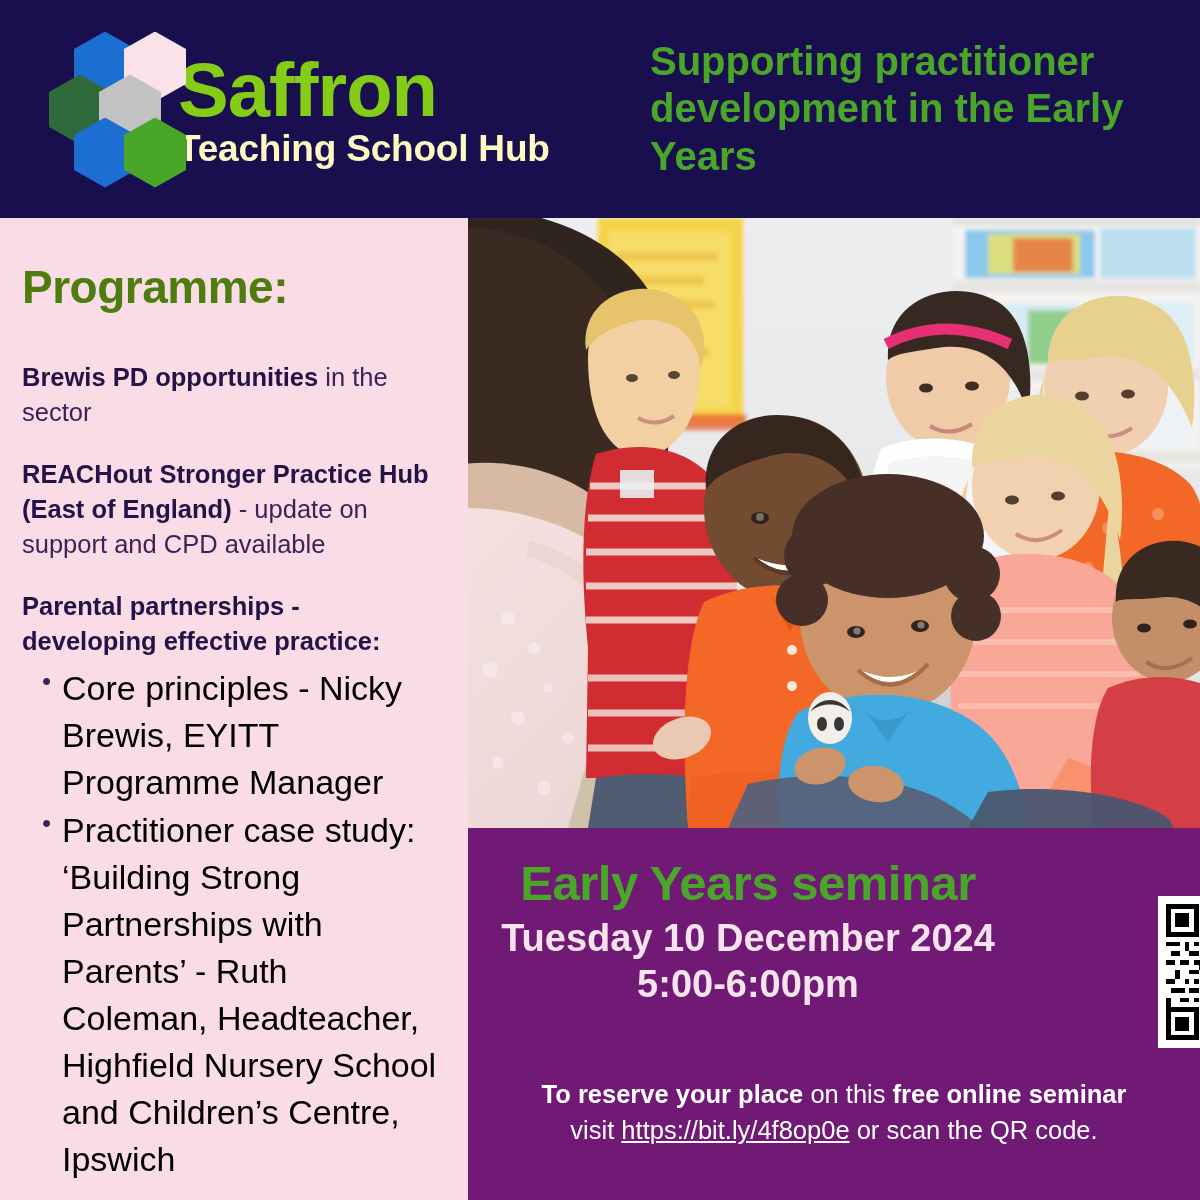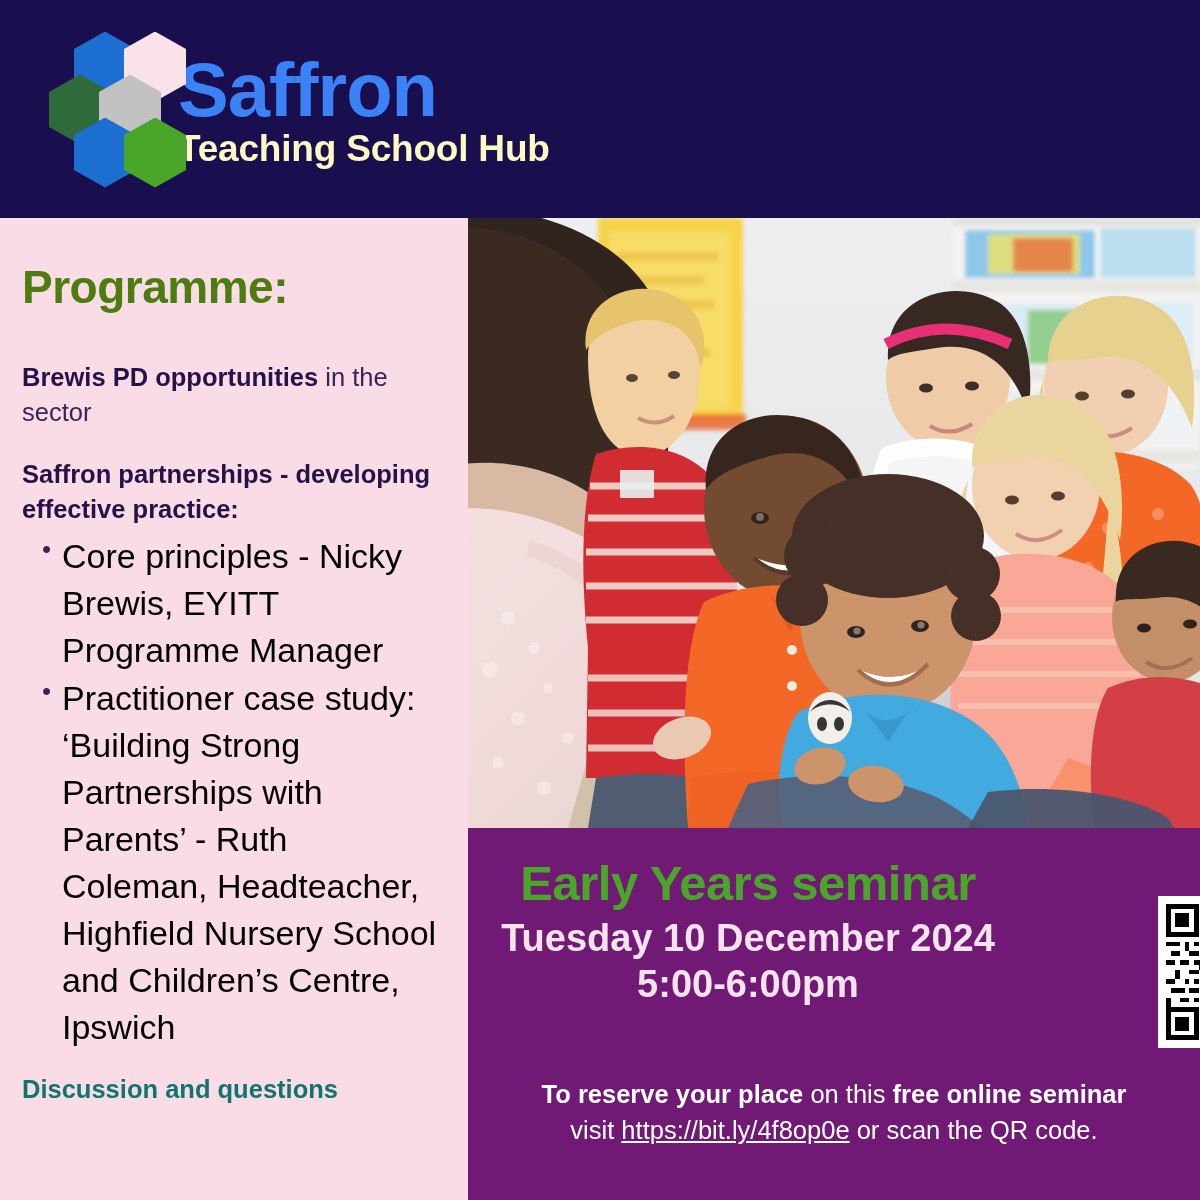--- a/index.html
+++ b/index.html
@@ -126,37 +126,41 @@
     <div class="logo-block">
       <div class="hex-cluster">
         <div class="hex hex-tl" style="background:#1c6fd0"></div>
         <div class="hex hex-tr" style="background:#fae3e8"></div>
         <div class="hex hex-ml" style="background:#2f6b3a"></div>
         <div class="hex hex-mr" style="background:#c2c2c2"></div>
         <div class="hex hex-bl" style="background:#1c6fd0"></div>
         <div class="hex hex-br" style="background:#4aa629"></div>
       </div>
       <div class="wordmark">
-        <span class="saffron" style="color:#3b82f6">Saffron</span>
+        <span class="saffron" style="color:#84cc16">Saffron</span>
         <span class="tagline">Teaching School Hub</span>
       </div>
     </div>
 
+    <div class="header-tagline">Supporting practitioner development in the Early Years</div>
   </div>
 
   <div class="programme-panel">
 
     <div class="programme-title">Programme:</div>
 
     <div class="prog-item">
       <b>Brewis PD opportunities</b><span> in the sector</span>
     </div>
 
-
-    <div class="prog-heading">Saffron partnerships - developing effective practice:</div>
+    <div class="prog-item">
+      <b>REACHout Stronger Practice Hub (East of England)</b><span> - update on support and CPD available</span>
+    </div>
+
+    <div class="prog-heading">Parental partnerships - developing effective practice:</div>
 
     <ul class="bullets">
       <li>Core principles - Nicky Brewis, EYITT Programme Manager</li>
       <li>Practitioner case study: ‘Building Strong Partnerships with Parents’ - Ruth Coleman, Headteacher, Highfield Nursery School and Children’s Centre, Ipswich</li>
     </ul>
 
     <div class="discussion">Discussion and questions</div>
   </div>
 
   <div class="photo">

